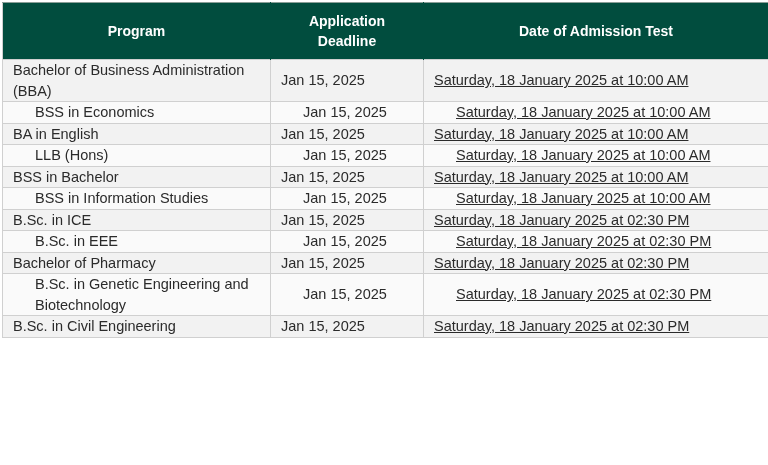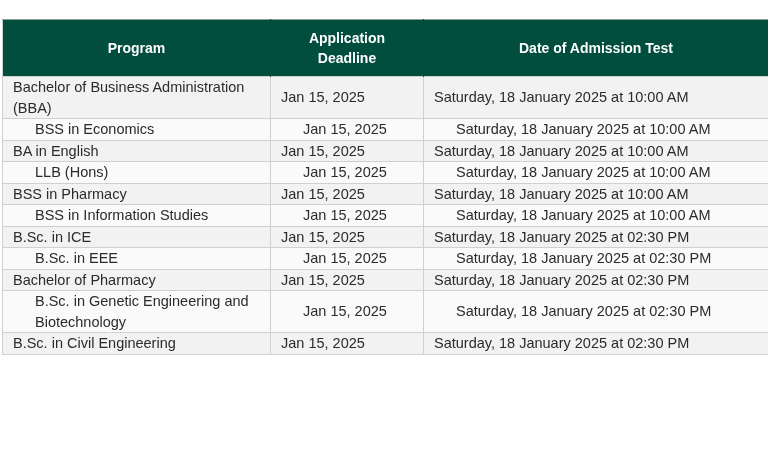--- a/index.html
+++ b/index.html
@@ -17,21 +17,20 @@
       position: absolute;
       left: 2px;
       top: 2px;
       width: 766px;
     }
     table {
       border-collapse: collapse;
       width: 766px;
       table-layout: fixed;
       border: 1px solid #cfcfcf;
-      margin-top: 17px;
     }
     col.c1 { width: 268px; }
     col.c2 { width: 153px; }
     col.c3 { width: 345px; }
     thead th {
       background: #014d3e;
       color: #ffffff;
       font-weight: bold;
       font-size: 14px;
       line-height: 20px;
@@ -45,21 +44,21 @@
       font-size: 14.5px;
       color: #2b2b2b;
       line-height: 20.5px;
       padding: 0 10px;
       border: 1px solid #d0d0d0;
       vertical-align: middle;
     }
     tbody tr.odd td { background: #f2f2f2; }
     tbody tr.even td { background: #fafafa; padding-left: 32px; }
     tbody td.deadline { padding-left: 10px; }
-    tbody td.test { padding-left: 10px; }
+    tbody td.test { padding-left: 10px; text-decoration: underline; }
     tbody tr.tall td { height: 41px; }
     tbody tr.short td { height: 20px; }
   </style>
 </head>
 <body>
 
 <div class="wrap">
   <table>
     <colgroup>
       <col class="c1">
@@ -88,21 +87,21 @@
         <td>BA in English</td>
         <td class="deadline">Jan 15, 2025</td>
         <td class="test">Saturday, 18 January 2025 at 10:00 AM</td>
       </tr>
       <tr class="even short">
         <td>LLB (Hons)</td>
         <td class="deadline">Jan 15, 2025</td>
         <td class="test">Saturday, 18 January 2025 at 10:00 AM</td>
       </tr>
       <tr class="odd short">
-        <td>BSS in Pharmacy</td>
+        <td>BSS in Bachelor</td>
         <td class="deadline">Jan 15, 2025</td>
         <td class="test">Saturday, 18 January 2025 at 10:00 AM</td>
       </tr>
       <tr class="even short">
         <td>BSS in Information Studies</td>
         <td class="deadline">Jan 15, 2025</td>
         <td class="test">Saturday, 18 January 2025 at 10:00 AM</td>
       </tr>
       <tr class="odd short">
         <td>B.Sc. in ICE</td>

